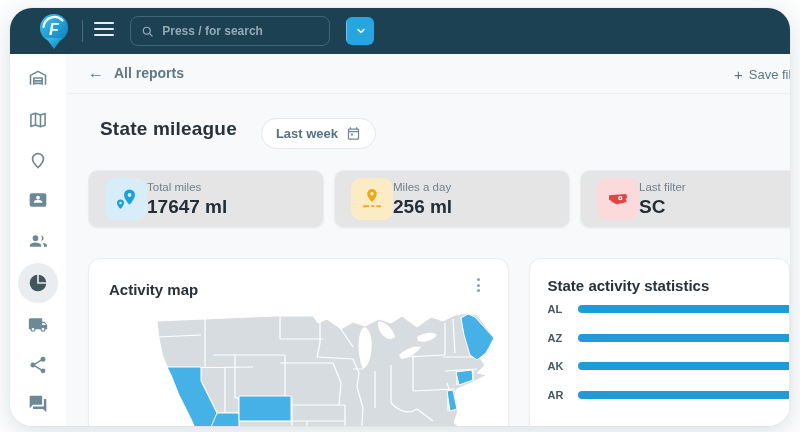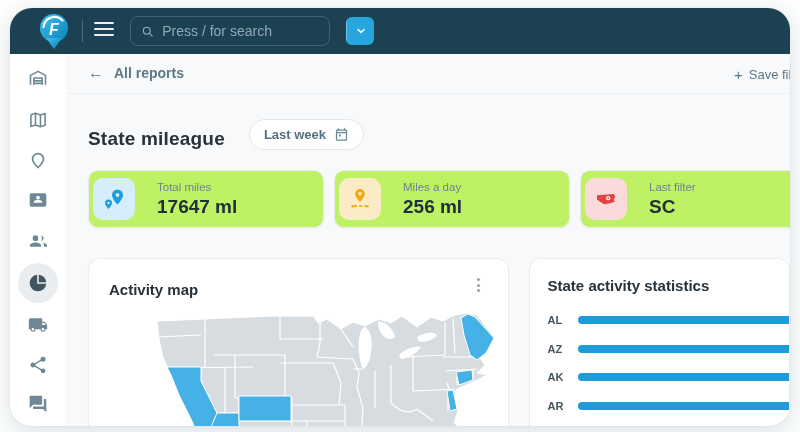--- a/index.html
+++ b/index.html
@@ -11,21 +11,21 @@
 
   
   .topbar { position:absolute; left:0; top:0; right:0; height:46px; background:#1c4152;
     display:flex; align-items:center; }
   .logo { position:absolute; left:26px; top:4px; width:36px; height:40px; }
   .tb-divider { position:absolute; left:72px; top:12px; width:1px; height:22px; background:rgba(255,255,255,.22); }
   .hamburger { position:absolute; left:84px; top:14px; width:20px; height:18px; cursor:pointer; }
   .hamburger span { display:block; height:2.4px; background:#e8eef1; border-radius:2px; margin-bottom:3.6px; }
   .search { position:absolute; left:120px; top:8px; width:200px; height:30px;
     border:1px solid #41657a; border-radius:8px; display:flex; align-items:center; padding:0 10px; gap:8px; color:#93aab6; }
-  .search input { border:0; outline:0; background:transparent; color:#cfe0e8; font-size:14px; width:100%; }
+  .search input { border:0; outline:0; background:transparent; color:#cfe0e8; font-size:12px; width:100%;font-weight:bold; }
   .search input::placeholder { color:#93aab6; }
   .create-btn { position:absolute; left:336px; top:9px; height:28px; display:flex;
     background:#27a5de; border-radius:6px; color:#fff; overflow:hidden; cursor:pointer; }
   .create-btn .lbl { padding:0 14px; font-size:12.5px; font-weight:bold; display:flex; align-items:center; }
   .create-btn .arrow { width:28px; display:flex; align-items:center; justify-content:center;
     border-left:1px solid rgba(255,255,255,.35); }
 
   
   .sidebar { position:absolute; left:0; top:46px; bottom:0; width:56px; background:#fff; }
   .side-item { position:absolute; left:18px; width:20px; height:20px; color:#6e8995; cursor:pointer; }
@@ -38,30 +38,30 @@
   
   .content { position:absolute; left:56px; top:46px; right:0; bottom:0; }
   .header-row { position:relative; height:40px; border-bottom:1px solid #edf0f3; }
   .back-link { position:absolute; left:22px; top:10px; display:flex; gap:10px; align-items:center;
     color:#5d7889; font-size:14px; font-weight:bold; cursor:pointer; }
   .back-arrow { font-size:16px; font-weight:normal; }
   .save-filter { position:absolute; left:668px; top:12px; white-space:nowrap; color:#5d7889;
     font-size:13px; cursor:pointer; display:flex; gap:6px; align-items:center; }
   .save-plus { font-size:15px; }
 
-  .title-row { display:flex; align-items:flex-end; gap:28px; margin:24px 0 0 22px; height:32px; }
+  .title-row { display:flex; align-items:flex-start; gap:28px; margin:24px 0 0 34px; height:32px; }
   .page-title { font-size:19px; font-weight:bold; color:#27323b; letter-spacing:.2px; }
   .chip { display:inline-flex; align-items:center; gap:8px; height:31px; padding:0 14px;
     background:#fff; border:1px solid #e1e7eb; border-radius:17px; color:#55707e;
     font-size:13px; font-weight:bold; cursor:pointer; }
   .chip svg { color:#6e8995; }
 
   .stats-row { display:flex; gap:10px; margin:20px 0 0 22px; }
-  .stat-card { width:236px; min-width:236px; height:58px; background:#bef264; border:1px solid #e9edf0;
-    border-radius:10px; display:flex; align-items:center; padding-left:4px; gap:22px;
+  .stat-card { width:236px; min-width:236px; height:58px; background:#e5e5e5; border:1px solid #e9edf0;
+    border-radius:10px; display:flex; align-items:center; padding-left:16px; gap:0;
     box-shadow:0 1px 2px rgba(25,39,52,.04); }
   .tile { width:42px; height:42px; border-radius:10px; display:flex; align-items:center; justify-content:center; }
   .tile svg { width:24px; height:24px; }
   .tile-blue { background:#d7edf9; color:#1b9fdd; }
   .tile-amber { background:#fcecc5; color:#efa716; }
   .tile-pink { background:#fadada; color:#e24444; }
   .stat-label { font-size:11.5px; color:#6f8290; margin-bottom:3px; }
   .stat-value { font-size:19px; font-weight:bold; color:#232f38; }
 
   .charts-row { display:flex; gap:20px; margin:30px 0 0 22px; align-items:flex-start; }
@@ -69,21 +69,21 @@
     box-shadow:0 1px 2px rgba(25,39,52,.04); position:relative; }
   .map-panel { width:470px; height:220px; overflow:hidden; }
   .panel-title { font-size:15px; font-weight:bold; color:#27323b; }
   .map-panel .panel-title { position:absolute; left:20px; top:22px; }
   .kebab { position:absolute; right:20px; top:16px; width:18px; height:20px; display:flex;
     flex-direction:column; align-items:center; justify-content:center; gap:2.5px; cursor:pointer; }
   .kebab i { width:3px; height:3px; border-radius:50%; background:#8fa3ae; }
   .usmap { position:absolute; left:66px; top:54px; }
 
   .stats-panel { width:290px; height:220px; padding:18px 0 0 18px; overflow:hidden; }
-  .bars { margin-top:19px; }
+  .bars { margin-top:8px; }
   .bar-row { display:flex; align-items:center; margin-bottom:16.5px; }
   .bar-label { width:30px; font-size:11px; font-weight:bold; color:#44565f; }
   .bar-track { flex:1; }
   .bar { height:8px; border-radius:4px 0 0 4px; border-top-left-radius:4px; border-bottom-left-radius:4px; }
 </style>
 </head>
 <body>
 
 <div class="window">
 

